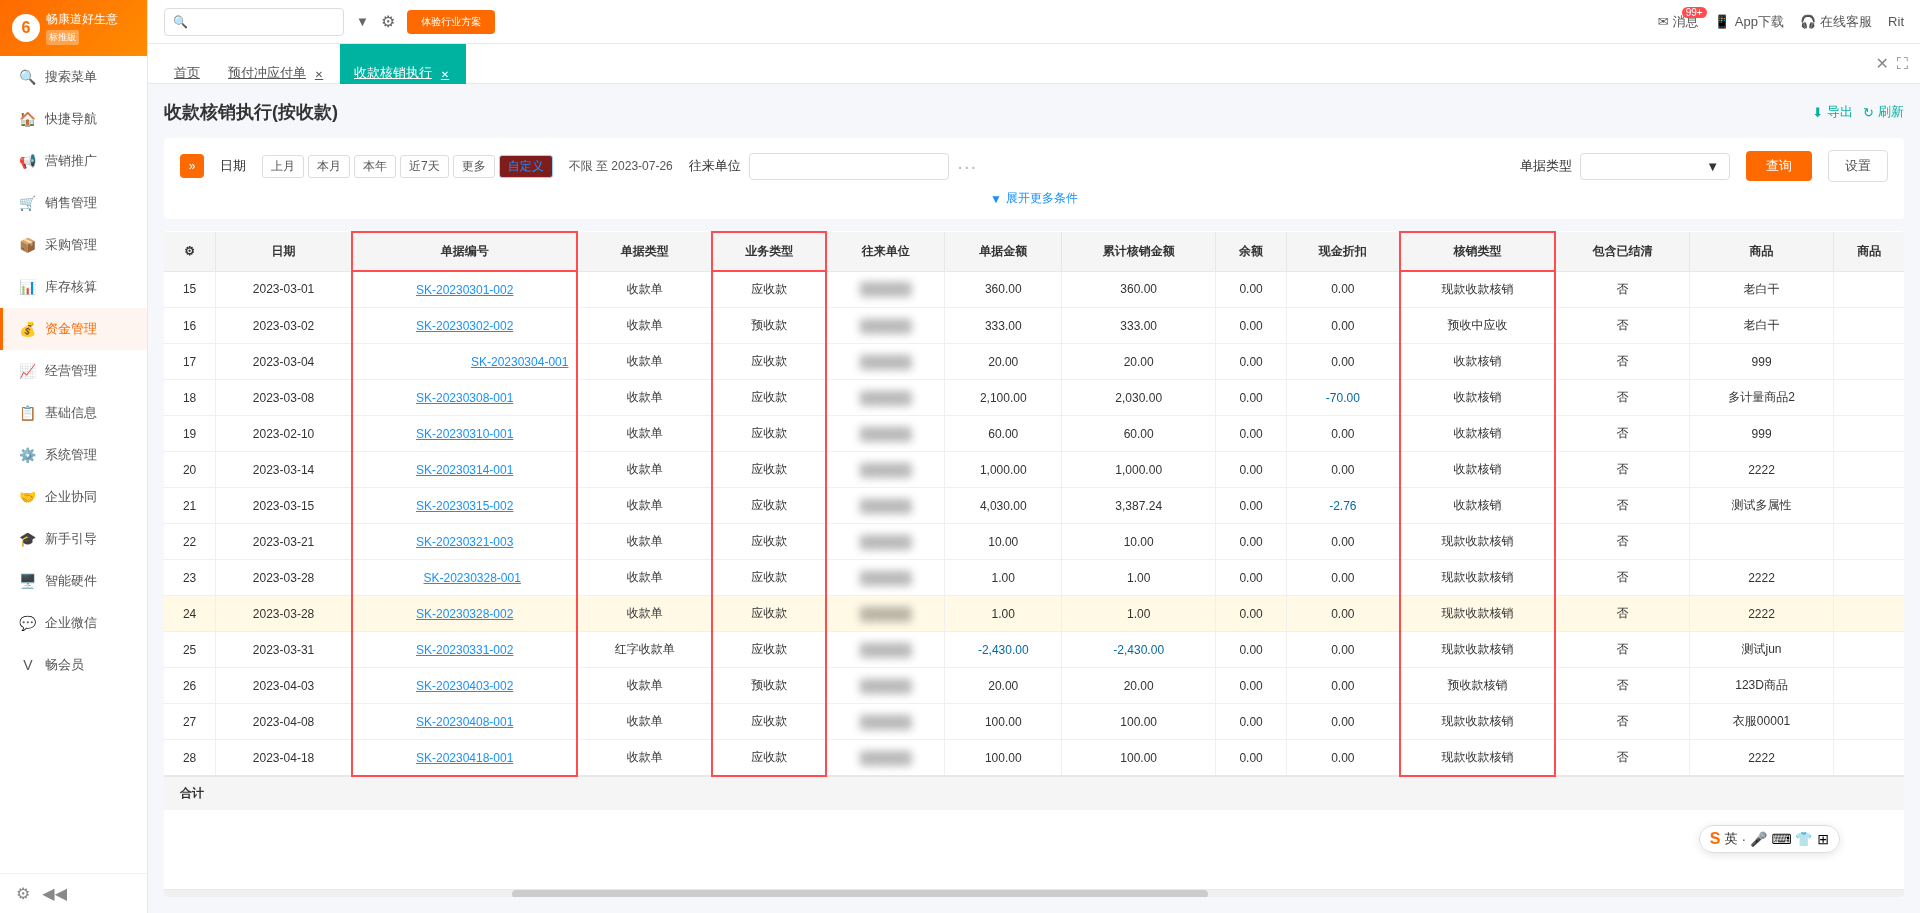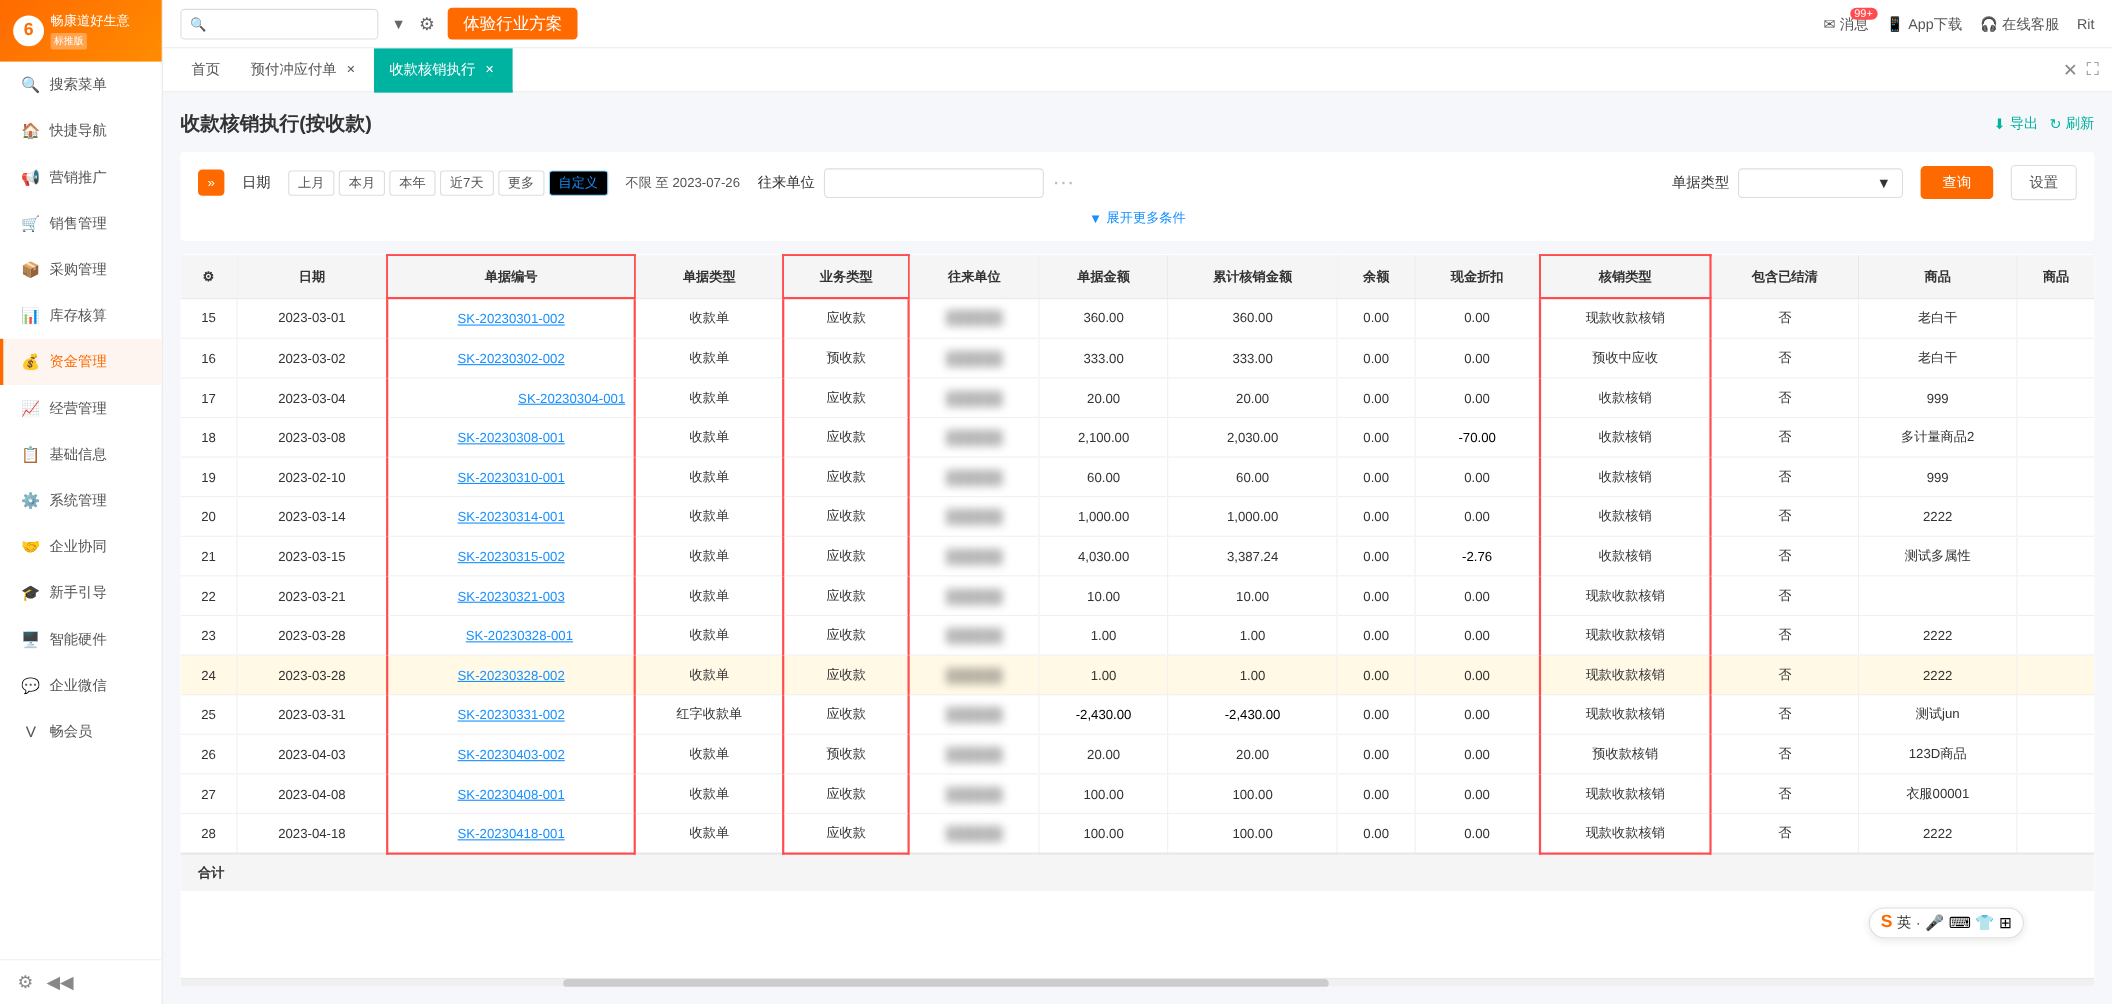--- a/index.html
+++ b/index.html
@@ -20,31 +20,31 @@
     .sidebar-bottom .collapse-btn { color: #888; cursor: pointer; font-size: 16px; }
 
     
     .main { flex: 1; display: flex; flex-direction: column; overflow: hidden; }
 
     
     .topbar { height: 44px; background: #fff; border-bottom: 1px solid #e8e8e8; display: flex; align-items: center; padding: 0 16px; gap: 12px; }
     .topbar-search { flex: 0 0 180px; height: 28px; border: 1px solid #ddd; border-radius: 4px; display: flex; align-items: center; padding: 0 8px; color: #999; font-size: 12px; }
     .topbar-dropdown { display: flex; align-items: center; color: #666; cursor: pointer; font-size: 13px; gap: 4px; }
     .topbar-gear { color: #666; cursor: pointer; font-size: 16px; }
-    .topbar-btn { background: #ff6a00; color: #fff; border: none; padding: 5px 14px; border-radius: 4px; cursor: pointer; font-size: 15px; font-family: inherit; }
+    .topbar-btn { background: #ff6a00; color: #fff; border: none; padding: 5px 14px; border-radius: 4px; cursor: pointer; font-size: 10px; font-family: inherit; }
     .topbar-right { margin-left: auto; display: flex; align-items: center; gap: 16px; }
     .topbar-msg { display: flex; align-items: center; gap: 4px; color: #555; cursor: pointer; font-size: 13px; position: relative; }
     .msg-badge { background: #ff4d4f; color: #fff; font-size: 10px; border-radius: 8px; padding: 0 4px; position: absolute; top: -6px; right: -8px; min-width: 16px; text-align: center; }
     .topbar-app { display: flex; align-items: center; gap: 4px; color: #555; cursor: pointer; font-size: 13px; }
     .topbar-service { display: flex; align-items: center; gap: 4px; color: #555; cursor: pointer; font-size: 13px; }
     .topbar-user { color: #555; cursor: pointer; font-size: 13px; }
 
     
     .tabbar { height: 40px; background: #fff; border-bottom: 1px solid #e8e8e8; display: flex; align-items: center; padding: 0 12px; gap: 0; }
-    .tab-item { display: flex; align-items: center; height: 40px; padding: 0 14px; cursor: pointer; color: #555; border-bottom: 2px solid transparent; font-size: 13px; position: relative; gap: 6px; }
+    .tab-item { display: flex; align-items: flex-end; height: 40px; padding: 0 14px; cursor: pointer; color: #555; border-bottom: 2px solid transparent; font-size: 13px; position: relative; gap: 6px; text-decoration: underline; }
     .tab-item.active { color: #fff; background: #00b2a0; border-bottom: 2px solid #00b2a0; }
     .tab-item .tab-close { width: 14px; height: 14px; border-radius: 50%; display: flex; align-items: center; justify-content: center; font-size: 10px; cursor: pointer; }
     .tab-item.active .tab-close { color: #fff; }
     .tab-home { color: #555; padding: 0 14px; font-size: 13px; cursor: pointer; }
     .tabbar-right { margin-left: auto; display: flex; align-items: center; gap: 8px; }
     .tabbar-close { color: #888; cursor: pointer; font-size: 16px; }
     .tabbar-expand { color: #888; cursor: pointer; font-size: 16px; }
 
     
     .content { flex: 1; overflow: hidden; display: flex; flex-direction: column; padding: 16px; background: #f5f7fa; }
@@ -52,21 +52,21 @@
     .page-title-actions { display: flex; gap: 10px; }
     .title-action-btn { display: flex; align-items: center; gap: 4px; color: #00b2a0; cursor: pointer; font-size: 13px; border: none; background: none; font-family: inherit; }
 
     
     .filter-area { background: #fff; border-radius: 4px; padding: 12px 16px; margin-bottom: 12px; }
     .filter-row { display: flex; align-items: center; gap: 16px; }
     .filter-collapse-btn { width: 24px; height: 24px; background: #ff6a00; color: #fff; border-radius: 4px; display: flex; align-items: center; justify-content: center; cursor: pointer; font-size: 12px; flex-shrink: 0; }
     .filter-label { color: #333; font-size: 13px; white-space: nowrap; }
     .filter-date-options { display: flex; gap: 4px; align-items: center; }
     .filter-date-btn { padding: 2px 8px; border: 1px solid #ddd; border-radius: 3px; cursor: pointer; font-size: 12px; color: #555; background: #fff; font-family: inherit; }
-    .filter-date-custom { background: #000000; color: #1890ff; border: 1px solid #91d5ff; padding: 2px 8px; border-radius: 3px; cursor: pointer; font-size: 12px; font-family: inherit; }
+    .filter-date-custom { background: #7f1d1d; color: #1890ff; border: 1px solid #91d5ff; padding: 2px 8px; border-radius: 3px; cursor: pointer; font-size: 12px; font-family: inherit; }
     .filter-date-range { color: #555; font-size: 12px; }
     .filter-unit-input { width: 100%; border: 1px solid #ddd; border-radius: 4px; padding: 5px 10px; font-size: 13px; color: #333; }
     .filter-dots { color: #bbb; font-size: 20px; cursor: pointer; }
     .filter-type-select { width: 100%; border: 1px solid #ddd; border-radius: 4px; padding: 5px 10px; font-size: 13px; color: #333; display: flex; align-items: center; justify-content: space-between; cursor: pointer; }
     .filter-query-btn { background: #ff6a00; color: #fff; border: none; padding: 6px 20px; border-radius: 4px; cursor: pointer; font-size: 13px; font-family: inherit; text-align: right; }
     .filter-set-btn { background: #fff; color: #555; border: 1px solid #ddd; padding: 6px 16px; border-radius: 4px; cursor: pointer; font-size: 13px; font-family: inherit; }
     .filter-expand-row { display: flex; justify-content: center; margin-top: 8px; }
     .filter-expand-btn { display: flex; align-items: center; gap: 4px; color: #1890ff; cursor: pointer; font-size: 12px; border: none; background: none; font-family: inherit; }
 
     
@@ -74,21 +74,21 @@
     .table-scroll { flex: 1; overflow: auto; }
     table { width: 100%; border-collapse: collapse; font-size: 12px; }
     thead tr { background: #f5f5f5; }
     thead th { padding: 10px 8px; text-align: center; color: #333; font-weight: 600; border-bottom: 1px solid #e8e8e8; border-right: 1px solid #e8e8e8; white-space: nowrap; position: sticky; top: 0; background: #f5f5f5; z-index: 2; }
     thead th:last-child { border-right: none; }
     tbody tr { border-bottom: 1px solid #f0f0f0; }
     tbody tr.highlighted { background: #fff9e6; }
     tbody td { padding: 9px 8px; text-align: center; color: #333; border-right: 1px solid #f0f0f0; white-space: nowrap; }
     tbody td:last-child { border-right: none; }
     tbody td.link { color: #1890ff; cursor: pointer; text-decoration: underline; }
-    tbody td.red { color: #000000; }
+    tbody td.red { color: #0369a1; }
     tbody td.blur { color: transparent; text-shadow: 0 0 8px rgba(0,0,0,0.3); user-select: none; }
     tfoot tr { background: #f5f5f5; border-top: 2px solid #e8e8e8; }
     tfoot td { padding: 8px; text-align: center; font-weight: 600; color: #333; }
 
     
     .table-hscroll { height: 8px; background: #f0f0f0; border-top: 1px solid #e8e8e8; position: relative; }
     .table-hscroll-thumb { position: absolute; left: 20%; width: 40%; height: 8px; background: #ccc; border-radius: 4px; }
 
     
     .ime-toolbar { position: fixed; bottom: 60px; right: 80px; display: flex; align-items: center; gap: 4px; background: rgba(255,255,255,0.95); border: 1px solid #ddd; border-radius: 20px; padding: 4px 10px; box-shadow: 0 2px 8px rgba(0,0,0,0.1); }

